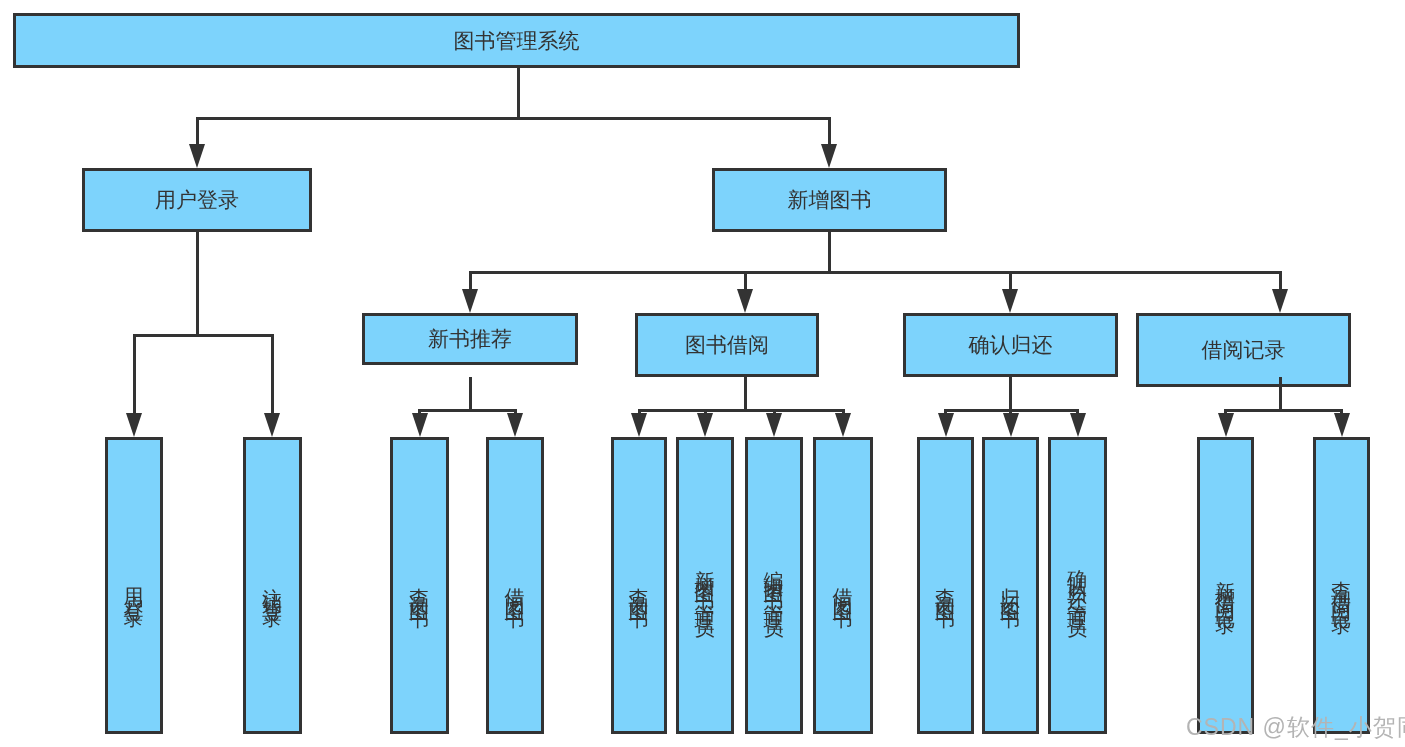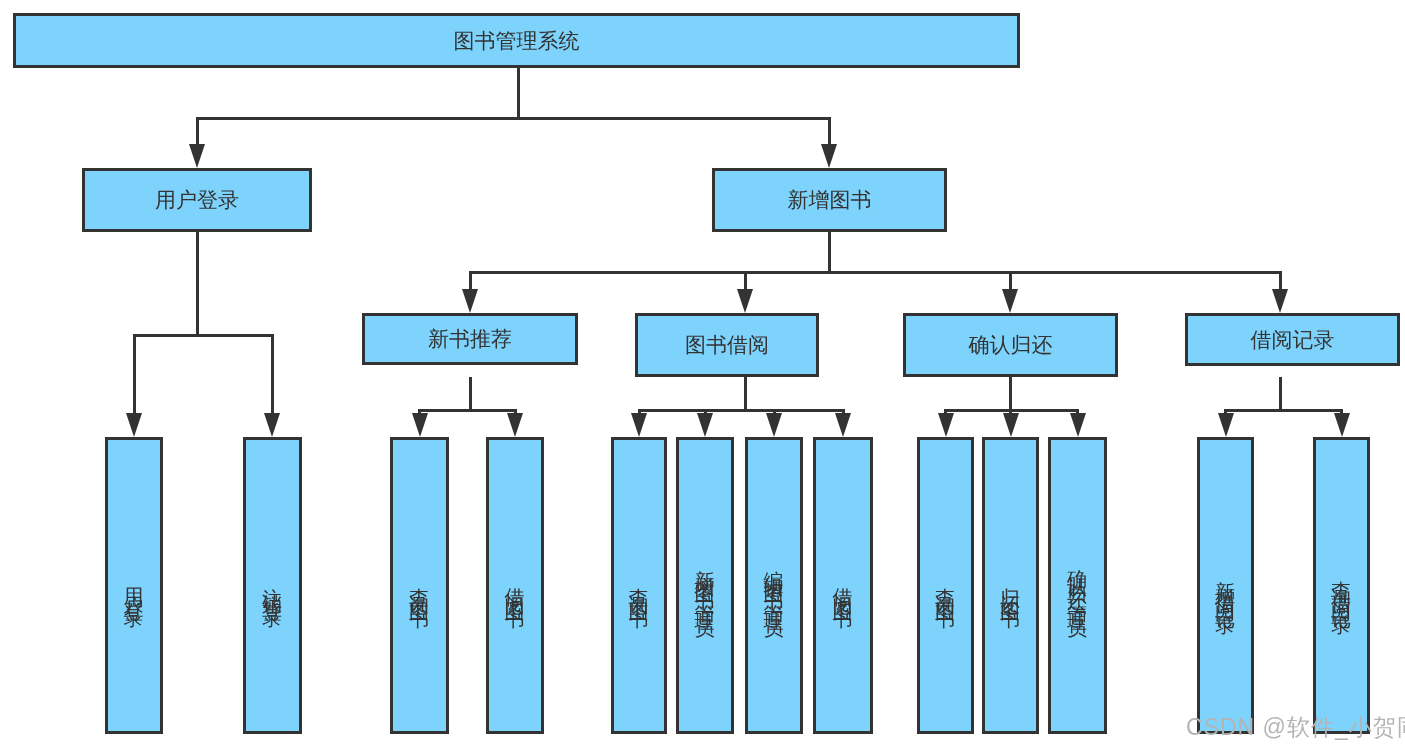--- a/index.html
+++ b/index.html
@@ -78,21 +78,21 @@
 
   <div class="box hbox" style="left:362px;top:313px;width:216px;height:52px">
     <span class="lbl">新书推荐</span>
   </div>
   <div class="box hbox" style="left:635px;top:313px;width:184px;height:64px">
     <span class="lbl">图书借阅</span>
   </div>
   <div class="box hbox" style="left:903px;top:313px;width:215px;height:64px">
     <span class="lbl">确认归还</span>
   </div>
-  <div class="box hbox" style="left:1185px;top:313px;width:215px;height:53px">
+  <div class="box hbox" style="left:1136px;top:313px;width:215px;height:74px">
     <span class="lbl">借阅记录</span>
   </div>
 
   <i class="vl" style="left:468.5px;top:377px;height:34px"></i>
   <i class="hl" style="left:418px;top:408.5px;width:99px"></i>
   <i class="vl" style="left:418px;top:409px;height:7px"></i>
   <i class="arrow" style="left:411.5px;top:413px"></i>
   <i class="vl" style="left:513.5px;top:409px;height:7px"></i>
   <i class="arrow" style="left:507px;top:413px"></i>
 

